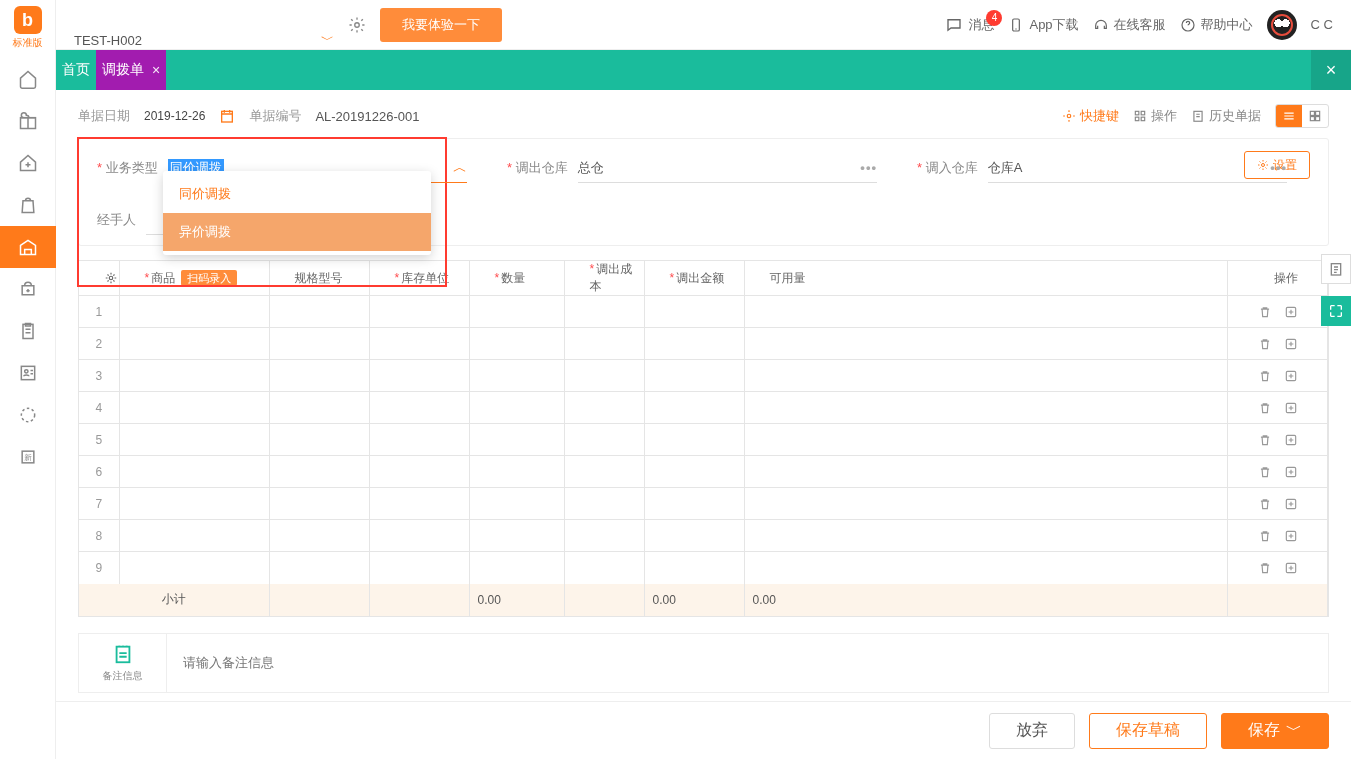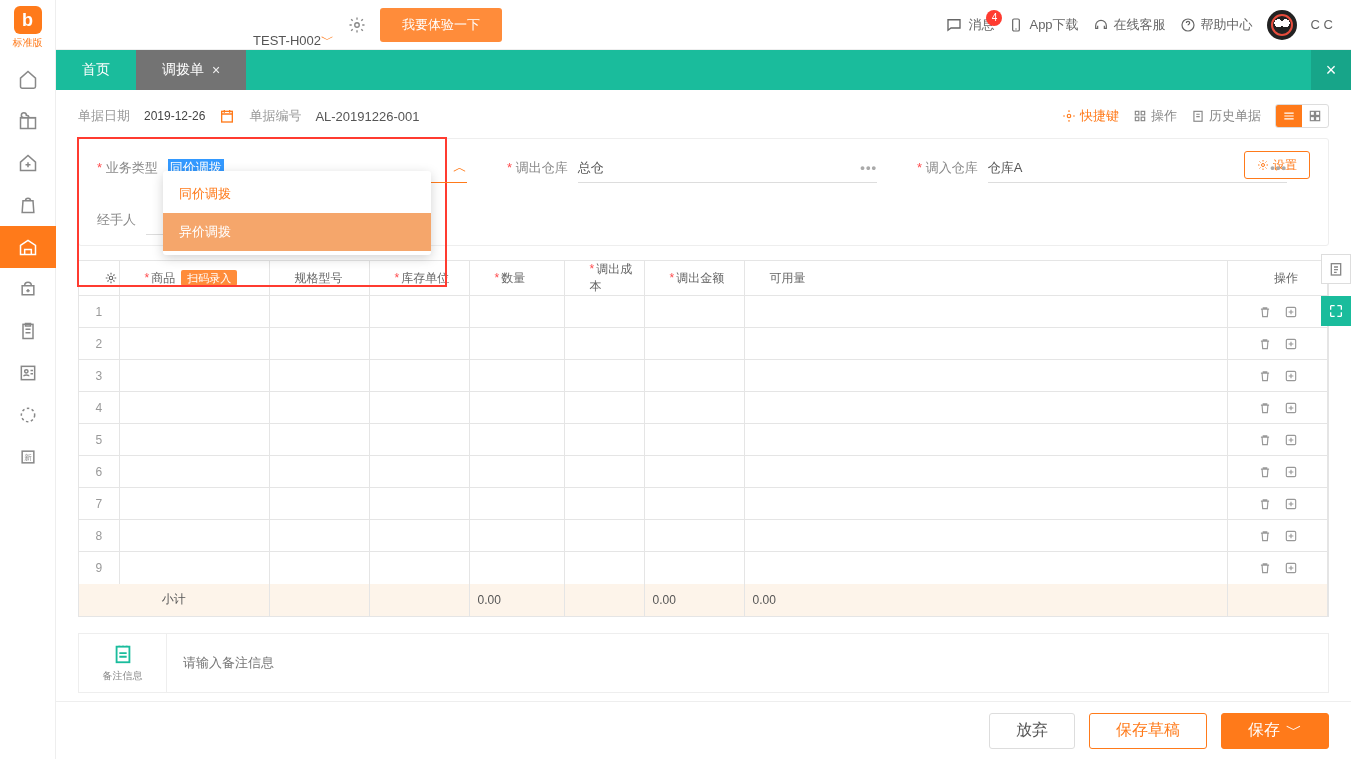--- a/index.html
+++ b/index.html
@@ -11,33 +11,33 @@
 .logo-wrap { text-align: center; margin-bottom: 8px; }
 .logo-icon { width: 28px; height: 28px; background: #ff7a1a; border-radius: 6px; display: flex; align-items: center; justify-content: center; color: #fff; font-weight: bold; font-size: 18px; margin: 0 auto 2px; }
 .logo-label { font-size: 10px; color: #ff7a1a; }
 .side-item { width: 56px; height: 42px; display: flex; align-items: center; justify-content: center; color: #888; cursor: pointer; }
 .side-item.active { background: #ff7a1a; color: #fff; }
 .side-item svg { width: 20px; height: 20px; }
 
 .main { flex: 1; display: flex; flex-direction: column; position: relative; }
 
 .topbar { height: 50px; display: flex; align-items: center; padding: 0 18px; border-bottom: 1px solid #eee; gap: 14px; }
-.store-select { width: 260px; height: 32px; border-bottom: 1px solid #ddd; display: flex; align-items: center; justify-content: flex-end; color: #555; cursor: pointer; margin-top: 32px; }
+.store-select { width: 260px; height: 32px; border-bottom: 1px solid #ddd; display: flex; align-items: center; justify-content: space-between; color: #555; cursor: pointer; margin-top: 32px; }
 .gear-btn { color: #888; cursor: pointer; }
 .trial-btn { background: #ff8c3a; color: #fff; border: none; height: 34px; padding: 0 22px; border-radius: 3px; cursor: pointer; font-size: 13px; }
 .top-spacer { flex: 1; }
 .top-link { display: flex; align-items: center; gap: 5px; color: #666; cursor: pointer; position: relative; font-size: 13px; }
 .badge { position: absolute; top: -6px; right: -8px; background: #ff3b30; color: #fff; border-radius: 8px; font-size: 10px; min-width: 16px; height: 16px; display: flex; align-items: center; justify-content: center; padding: 0 4px; }
 .avatar { width: 30px; height: 30px; border-radius: 50%; background: #222; display: flex; align-items: center; justify-content: center; overflow: hidden; }
 .avatar-inner { width: 22px; height: 22px; background: radial-gradient(circle at 30% 40%, #fff 4px, transparent 4px), radial-gradient(circle at 70% 40%, #fff 4px, transparent 4px), #222; border-radius: 50%; border: 2px solid #e74c3c; }
 .username { color: #666; cursor: pointer; }
 
 .tabbar { height: 40px; background: #1abc9c; display: flex; align-items: stretch; position: relative; }
-.tab { padding: 0 26px; display: flex; align-items: center; color: #fff; cursor: pointer; font-size: 14px; gap: 8px; }
-.tab.active { background: #737373; }
+.tab { padding: 0 6px; display: flex; align-items: center; color: #fff; cursor: pointer; font-size: 14px; gap: 8px; }
+.tab.active { background: #a21caf; }
 .tab-close { font-size: 14px; opacity: .9; cursor: pointer; }
 .tabbar-close { position: absolute; right: 0; top: 0; width: 40px; height: 40px; background: #17a589; color: #fff; display: flex; align-items: center; justify-content: center; cursor: pointer; font-size: 18px; }
 
 .content { flex: 1; padding: 0; overflow: hidden; display: flex; flex-direction: column; }
 
 .doc-header { display: flex; align-items: center; padding: 14px 22px 10px; gap: 14px; }
 .doc-header .lbl { color: #999; }
 .doc-date { color: #444; font-size: 12px; }
 .cal-icon { color: #ff7a1a; cursor: pointer; }
 .doc-no-lbl { color: #999; }

